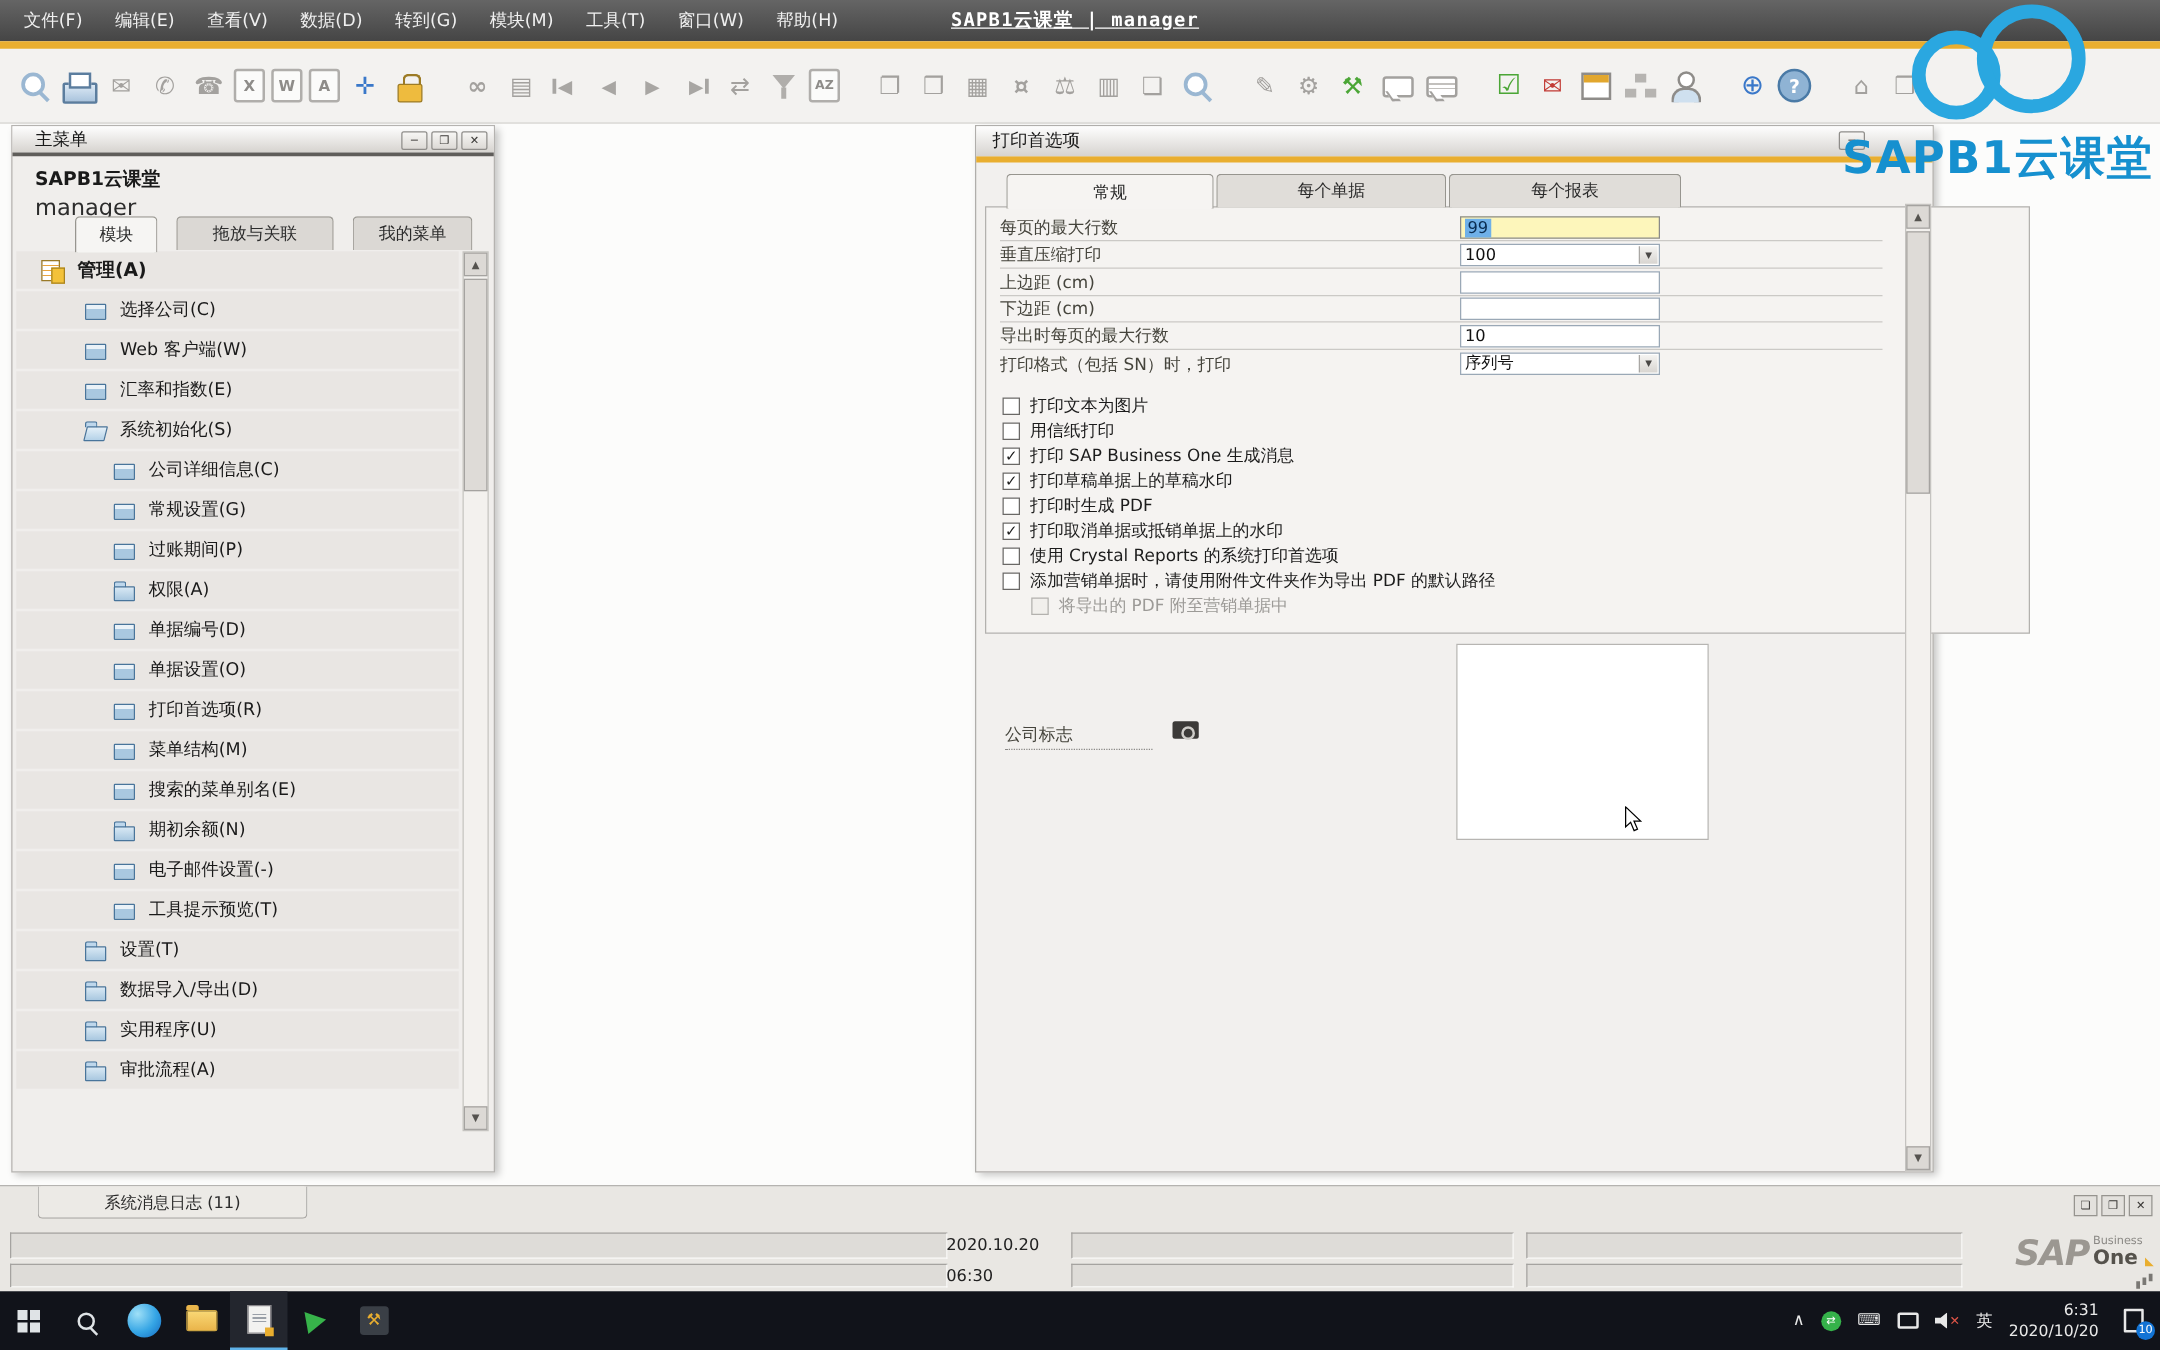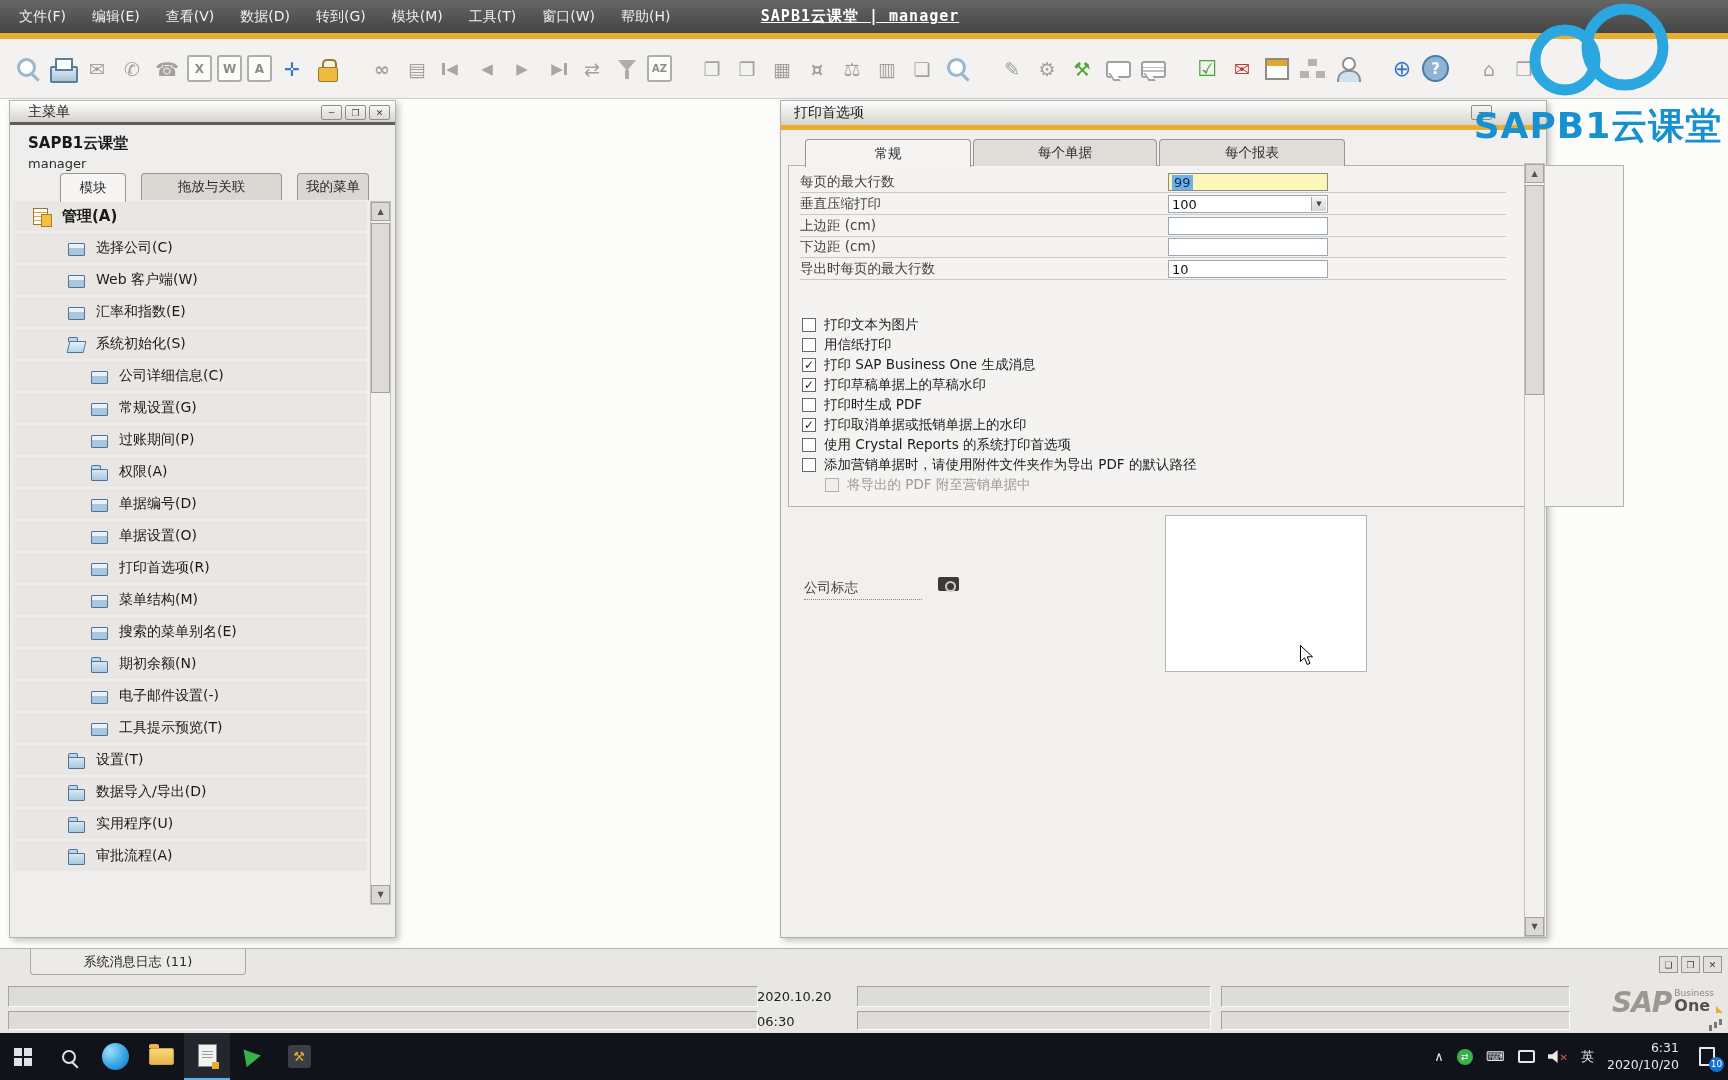--- a/index.html
+++ b/index.html
@@ -41,21 +41,21 @@
 
 
 .desktop{position:absolute;top:99px;left:0;width:1728px;height:849px;background:#fcfcfb}
 
 
 .panel{position:absolute;left:9px;top:1px;width:387px;height:838px;background:#f0eeec;border:1px solid #b5b3b0;box-shadow:3px 3px 6px rgba(0,0,0,.22)}
 .ptitle{height:24px;background:linear-gradient(#fefefe,#d6d3cf);border-bottom:3px solid #5f5d5a;display:flex;align-items:center;padding-left:18px;font-size:14px;position:relative}
 .wbtns{position:absolute;right:5px;top:4px;display:flex;gap:3px}
 .wbtn{width:21px;height:15px;background:linear-gradient(#f7f6f4,#dcd9d5);border:1px solid #8f8d8a;border-radius:2px;font-size:9px;display:flex;align-items:center;justify-content:center;color:#3c3a38}
 .pcompany{margin:9px 0 0 18px;font-weight:bold;font-size:15px}
-.puser{margin:3px 0 0 18px;font-size:13px;color:#2c2c2c}
+.puser{margin:3px 0 0 18px;font-size:18px;color:#2c2c2c}
 .ptabs{position:absolute;top:72px;left:50px;height:27px;display:flex;z-index:2}
 .ptab{height:27px;background:#dbd8d4;border:1px solid #97958f;border-bottom:none;border-radius:4px 4px 0 0;display:flex;align-items:center;justify-content:center;font-size:13.5px;margin-right:15px;color:#2c2c2c}
 .ptab.active{background:#f6f5f3;height:29px}
 .tree{position:absolute;top:100px;left:3px;width:354px}
 .trow{height:30px;margin-bottom:2px;background:#e9e6e3;display:flex;align-items:center;font-size:14px}
 .lvl0{padding-left:20px;font-weight:bold;font-size:15px}
 .lvl1{padding-left:54px}
 .lvl2{padding-left:77px}
 .tico{width:18px;height:17px;margin-right:11px;position:relative;flex:none}
 .tico[data-icon="item"]::before{content:"";position:absolute;top:3px;left:1px;width:15px;height:11px;background:linear-gradient(#eaf2f8 32%,#a9c8e0 32%);border:1px solid #49759b;border-radius:1px}
@@ -220,22 +220,22 @@
       <span class="wbtns">
         <span class="wbtn">─</span>
         <span class="wbtn">❐</span>
         <span class="wbtn">✕</span>
       </span>
     </div>
     <div class="pcompany">SAPB1云课堂</div>
     <div class="puser">manager</div>
     <div class="ptabs">
       <div class="ptab active" style="width:66px">模块</div>
-      <div class="ptab" style="width:141px">拖放与关联</div>
-      <div class="ptab" style="width:72px">我的菜单</div>
+      <div class="ptab" style="width:126px">拖放与关联</div>
+      <div class="ptab" style="width:96px">我的菜单</div>
     </div>
     <div class="tree">
       <div class="trow lvl0">
           <span class="tico" data-icon="module"></span>
           <span>管理(A)</span>
         </div>
       <div class="trow lvl1">
           <span class="tico" data-icon="item"></span>
           <span>选择公司(C)</span>
         </div>
@@ -357,20 +357,27 @@
       <div class="frow" style="top:71px">
         <span>下边距 (cm)</span>
         <span class="fval">
             <i style="font-style:normal"></i>
           </span>
       </div>
       <div class="frow" style="top:93px">
         <span>导出时每页的最大行数</span>
         <span class="fval">
             <i style="font-style:normal">10</i>
+          </span>
+      </div>
+      <div class="frow" style="top:115px;border-bottom:none">
+        <span>打印格式（包括 SN）时，打印</span>
+        <span class="fval">
+            <i style="font-style:normal">序列号</i>
+            <span class="ddarrow"></span>
           </span>
       </div>
       <div class="cbrow" style="top:150px">
           <span class="cb">
             <i style="font-style:normal"></i>
           </span>
           <span>打印文本为图片</span>
         </div>
       <div class="cbrow" style="top:170px">
           <span class="cb">

